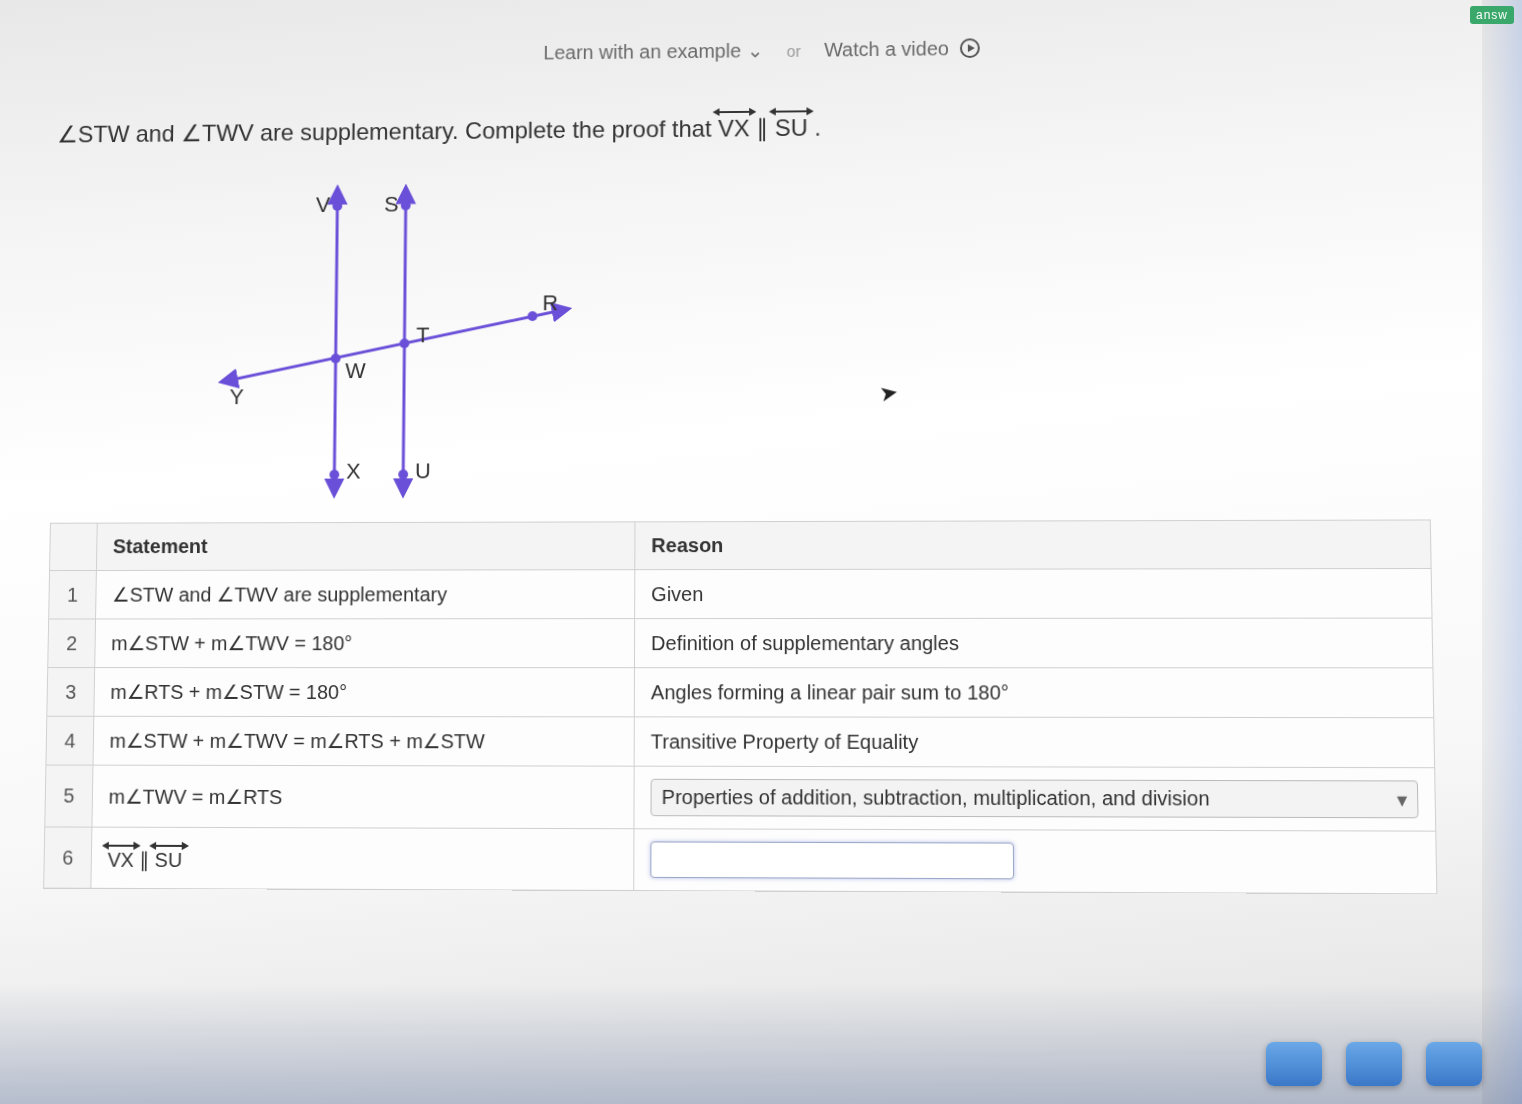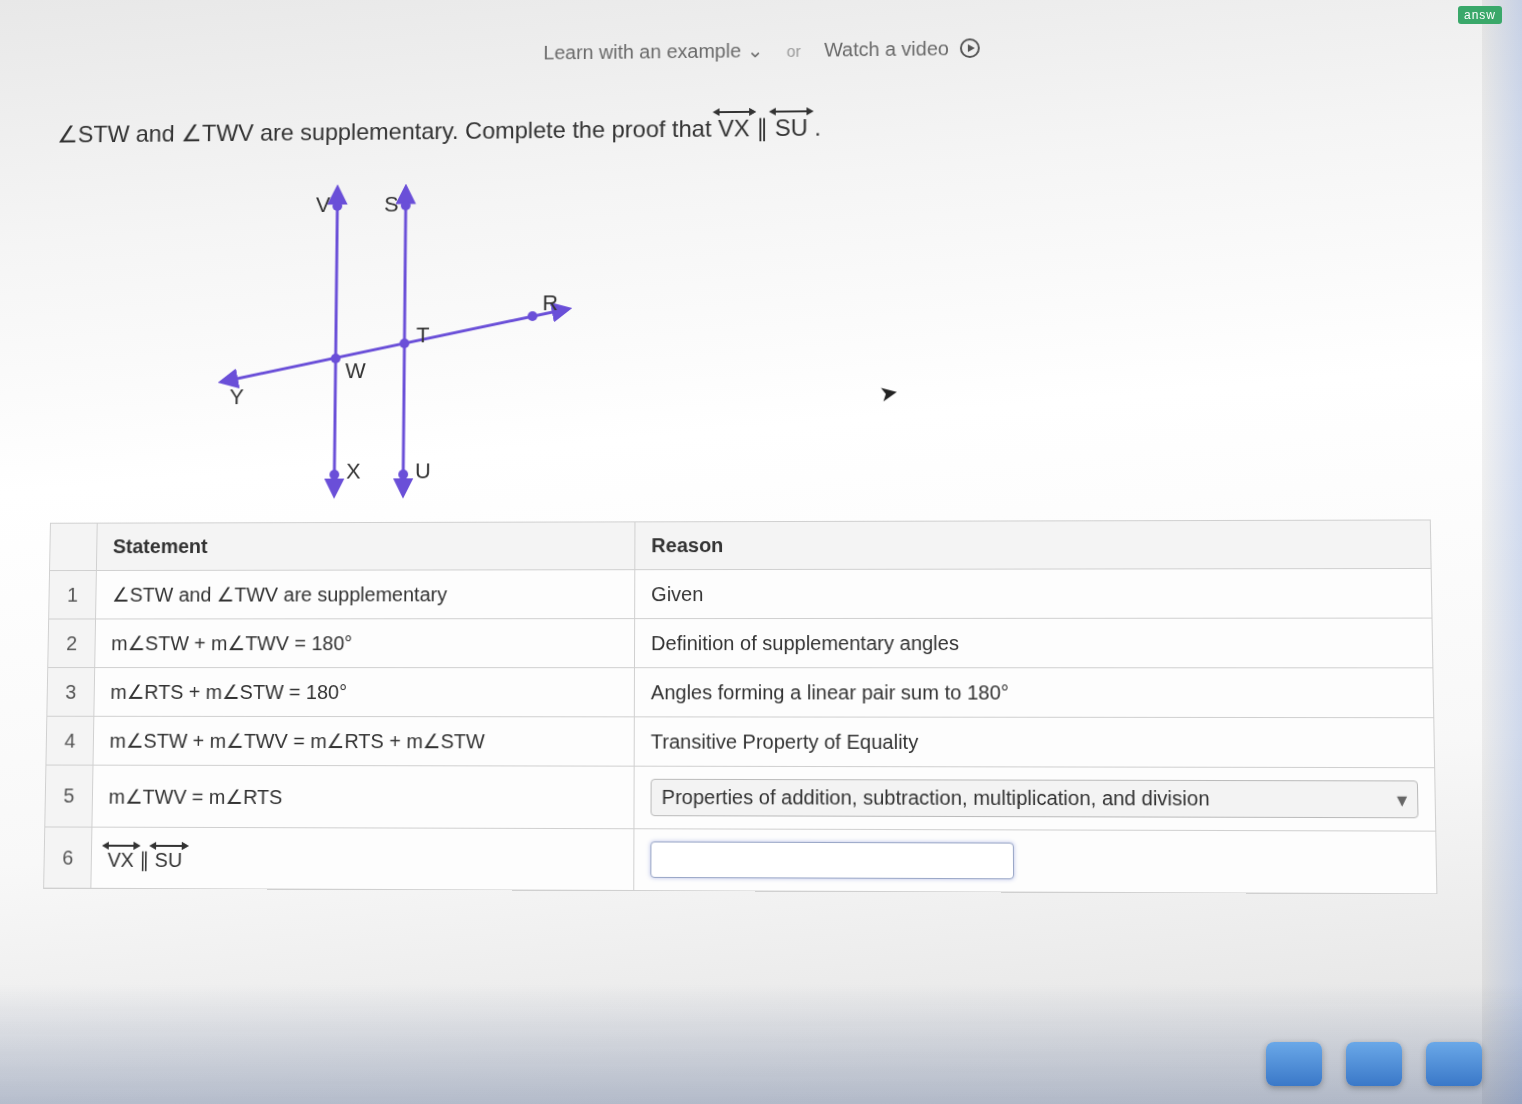--- a/index.html
+++ b/index.html
@@ -111,21 +111,21 @@
     position: relative;
   }
   .reason-cell-select::after {
     content: "▾"; position: absolute; right: 10px; top: 6px; color: #666;
   }
   .right-edge {
     position: absolute; right: 0; top: 0; bottom: 0; width: 40px;
     background: linear-gradient(90deg, rgba(0,0,0,0.05), rgba(80,120,200,0.25));
   }
   .answ-tag {
-    position: absolute; right: 20px; top: 6px;
+    position: absolute; right: 8px; top: 6px;
     background: #3aa86a; color: #fff; font-size: 12px;
     padding: 2px 6px; border-radius: 3px; letter-spacing: 1px;
   }
   .bottom-glow {
     position: absolute; left: 0; right: 0; bottom: 0; height: 120px;
     background: linear-gradient(0deg, rgba(30,60,120,0.25), transparent);
   }
   .btm-icons {
     position: absolute; right: 40px; bottom: 18px; display: flex; gap: 24px;
   }

